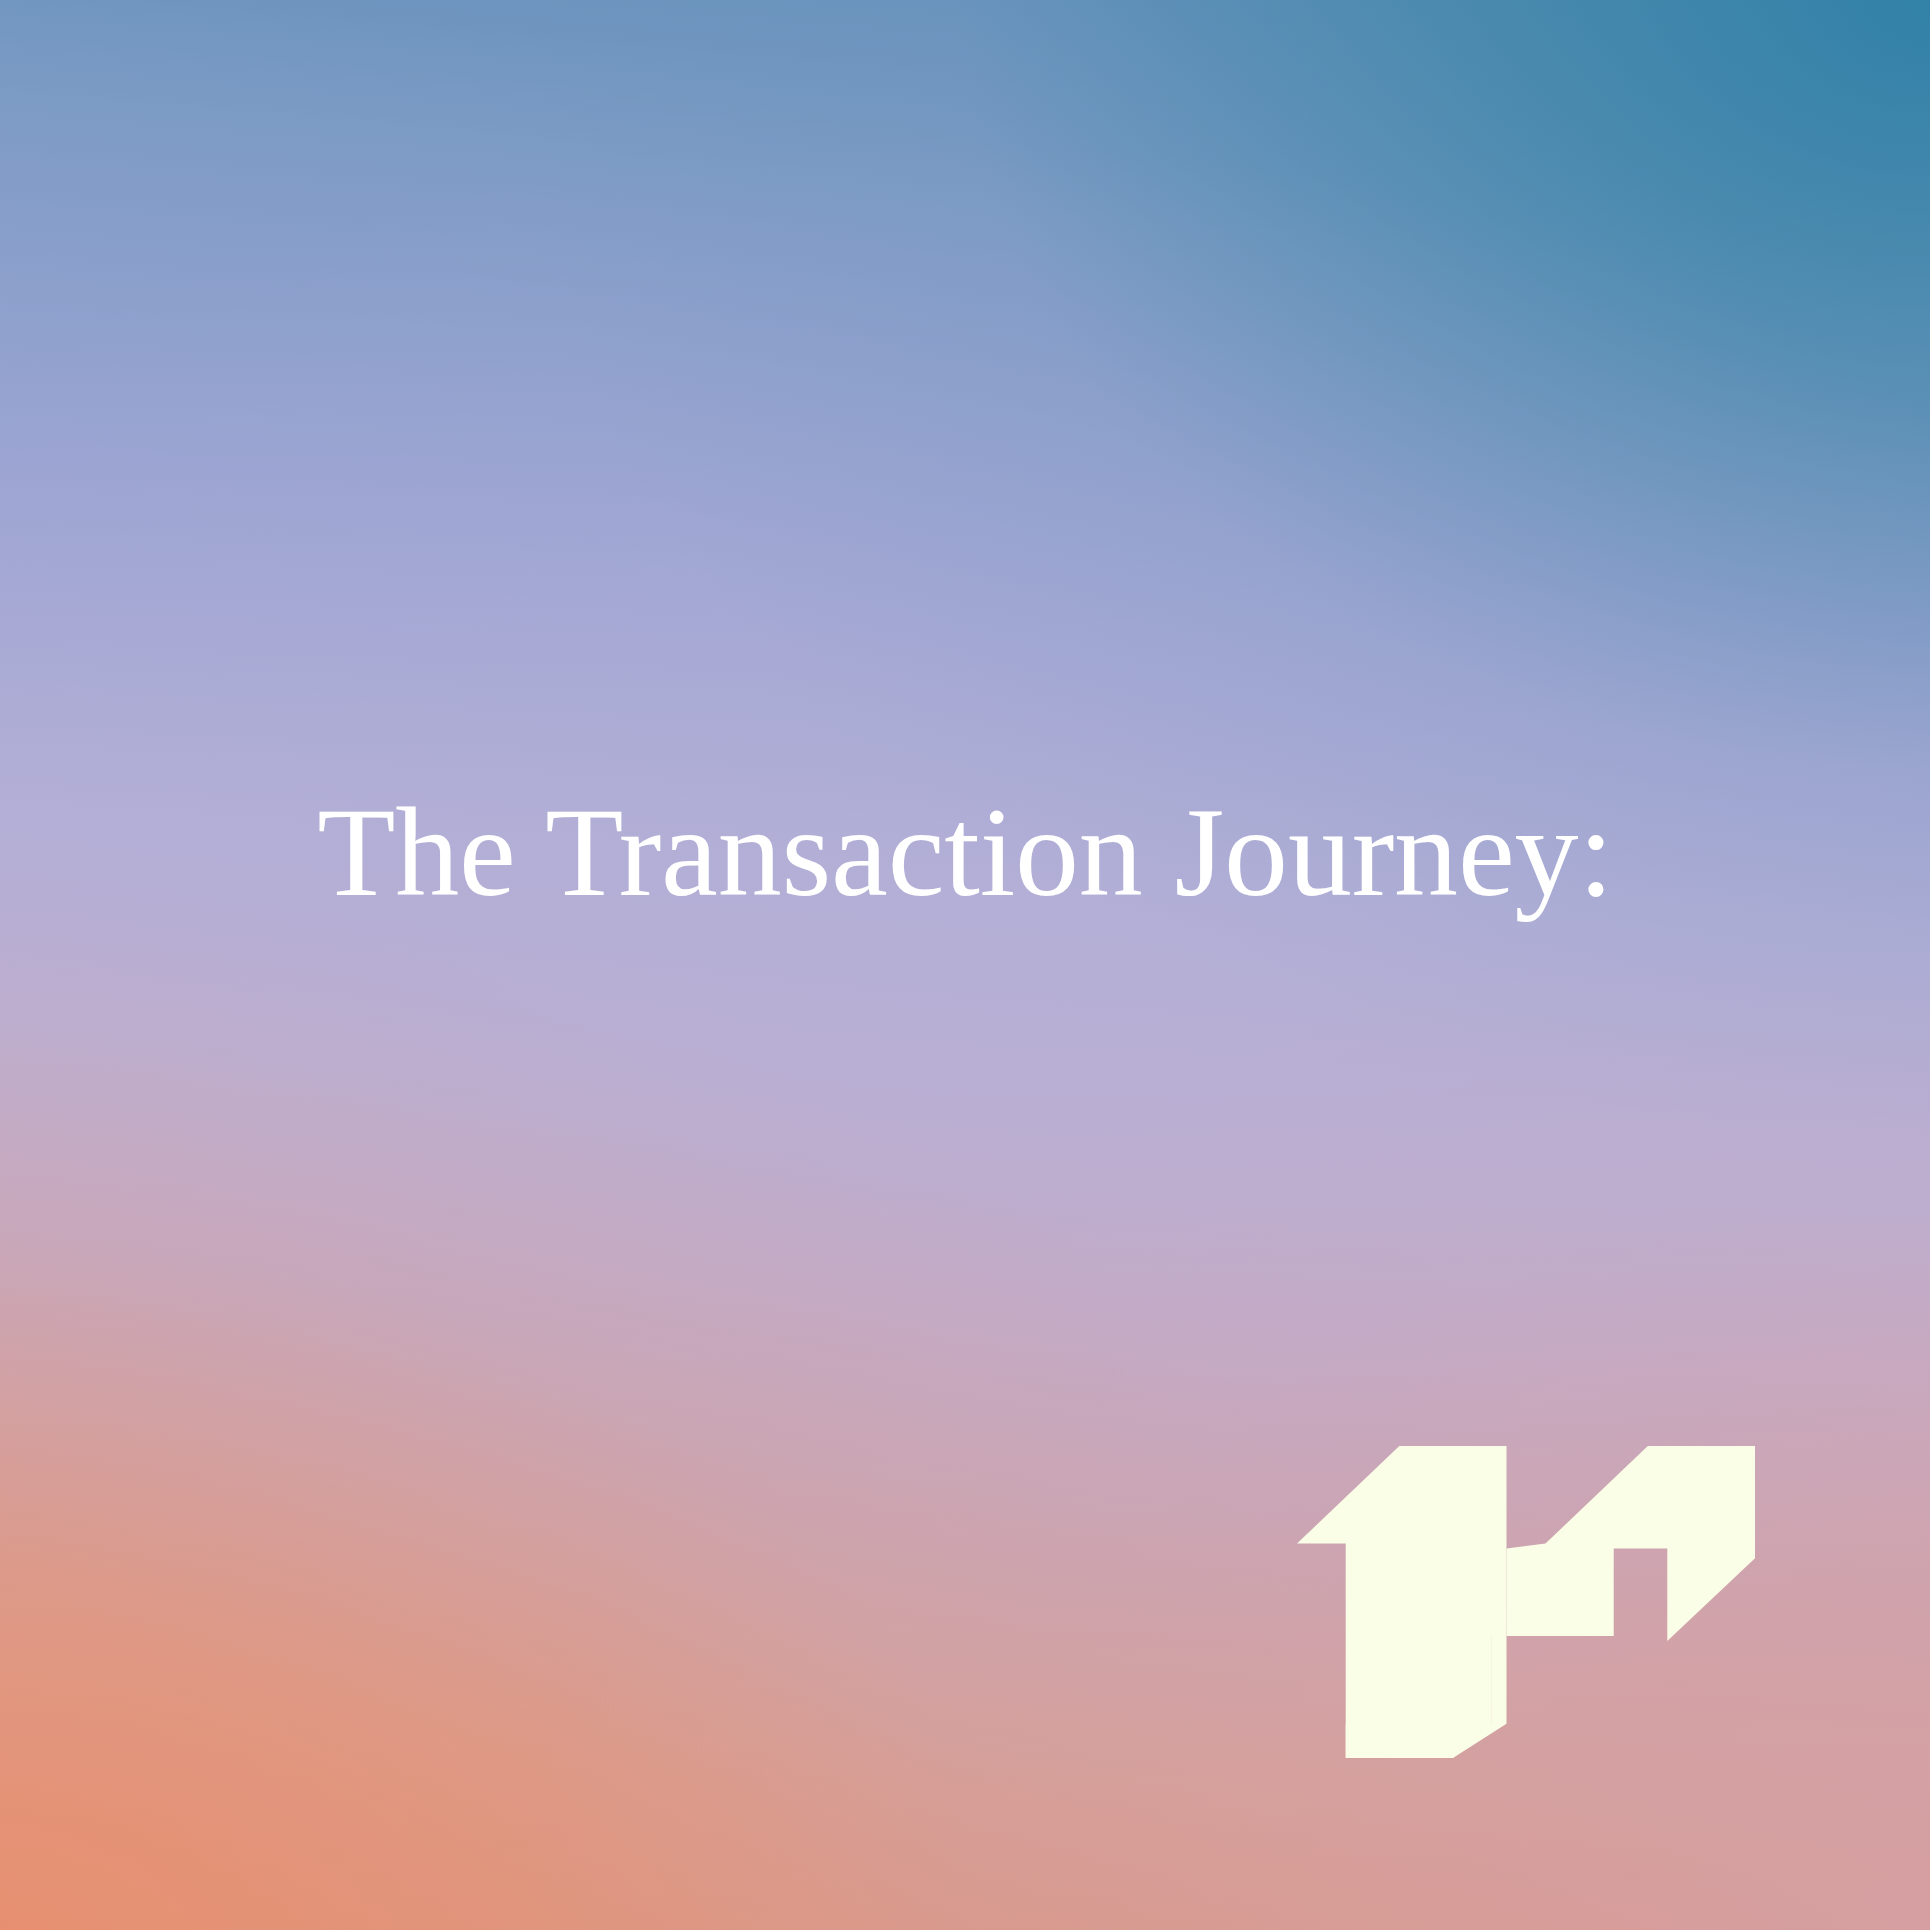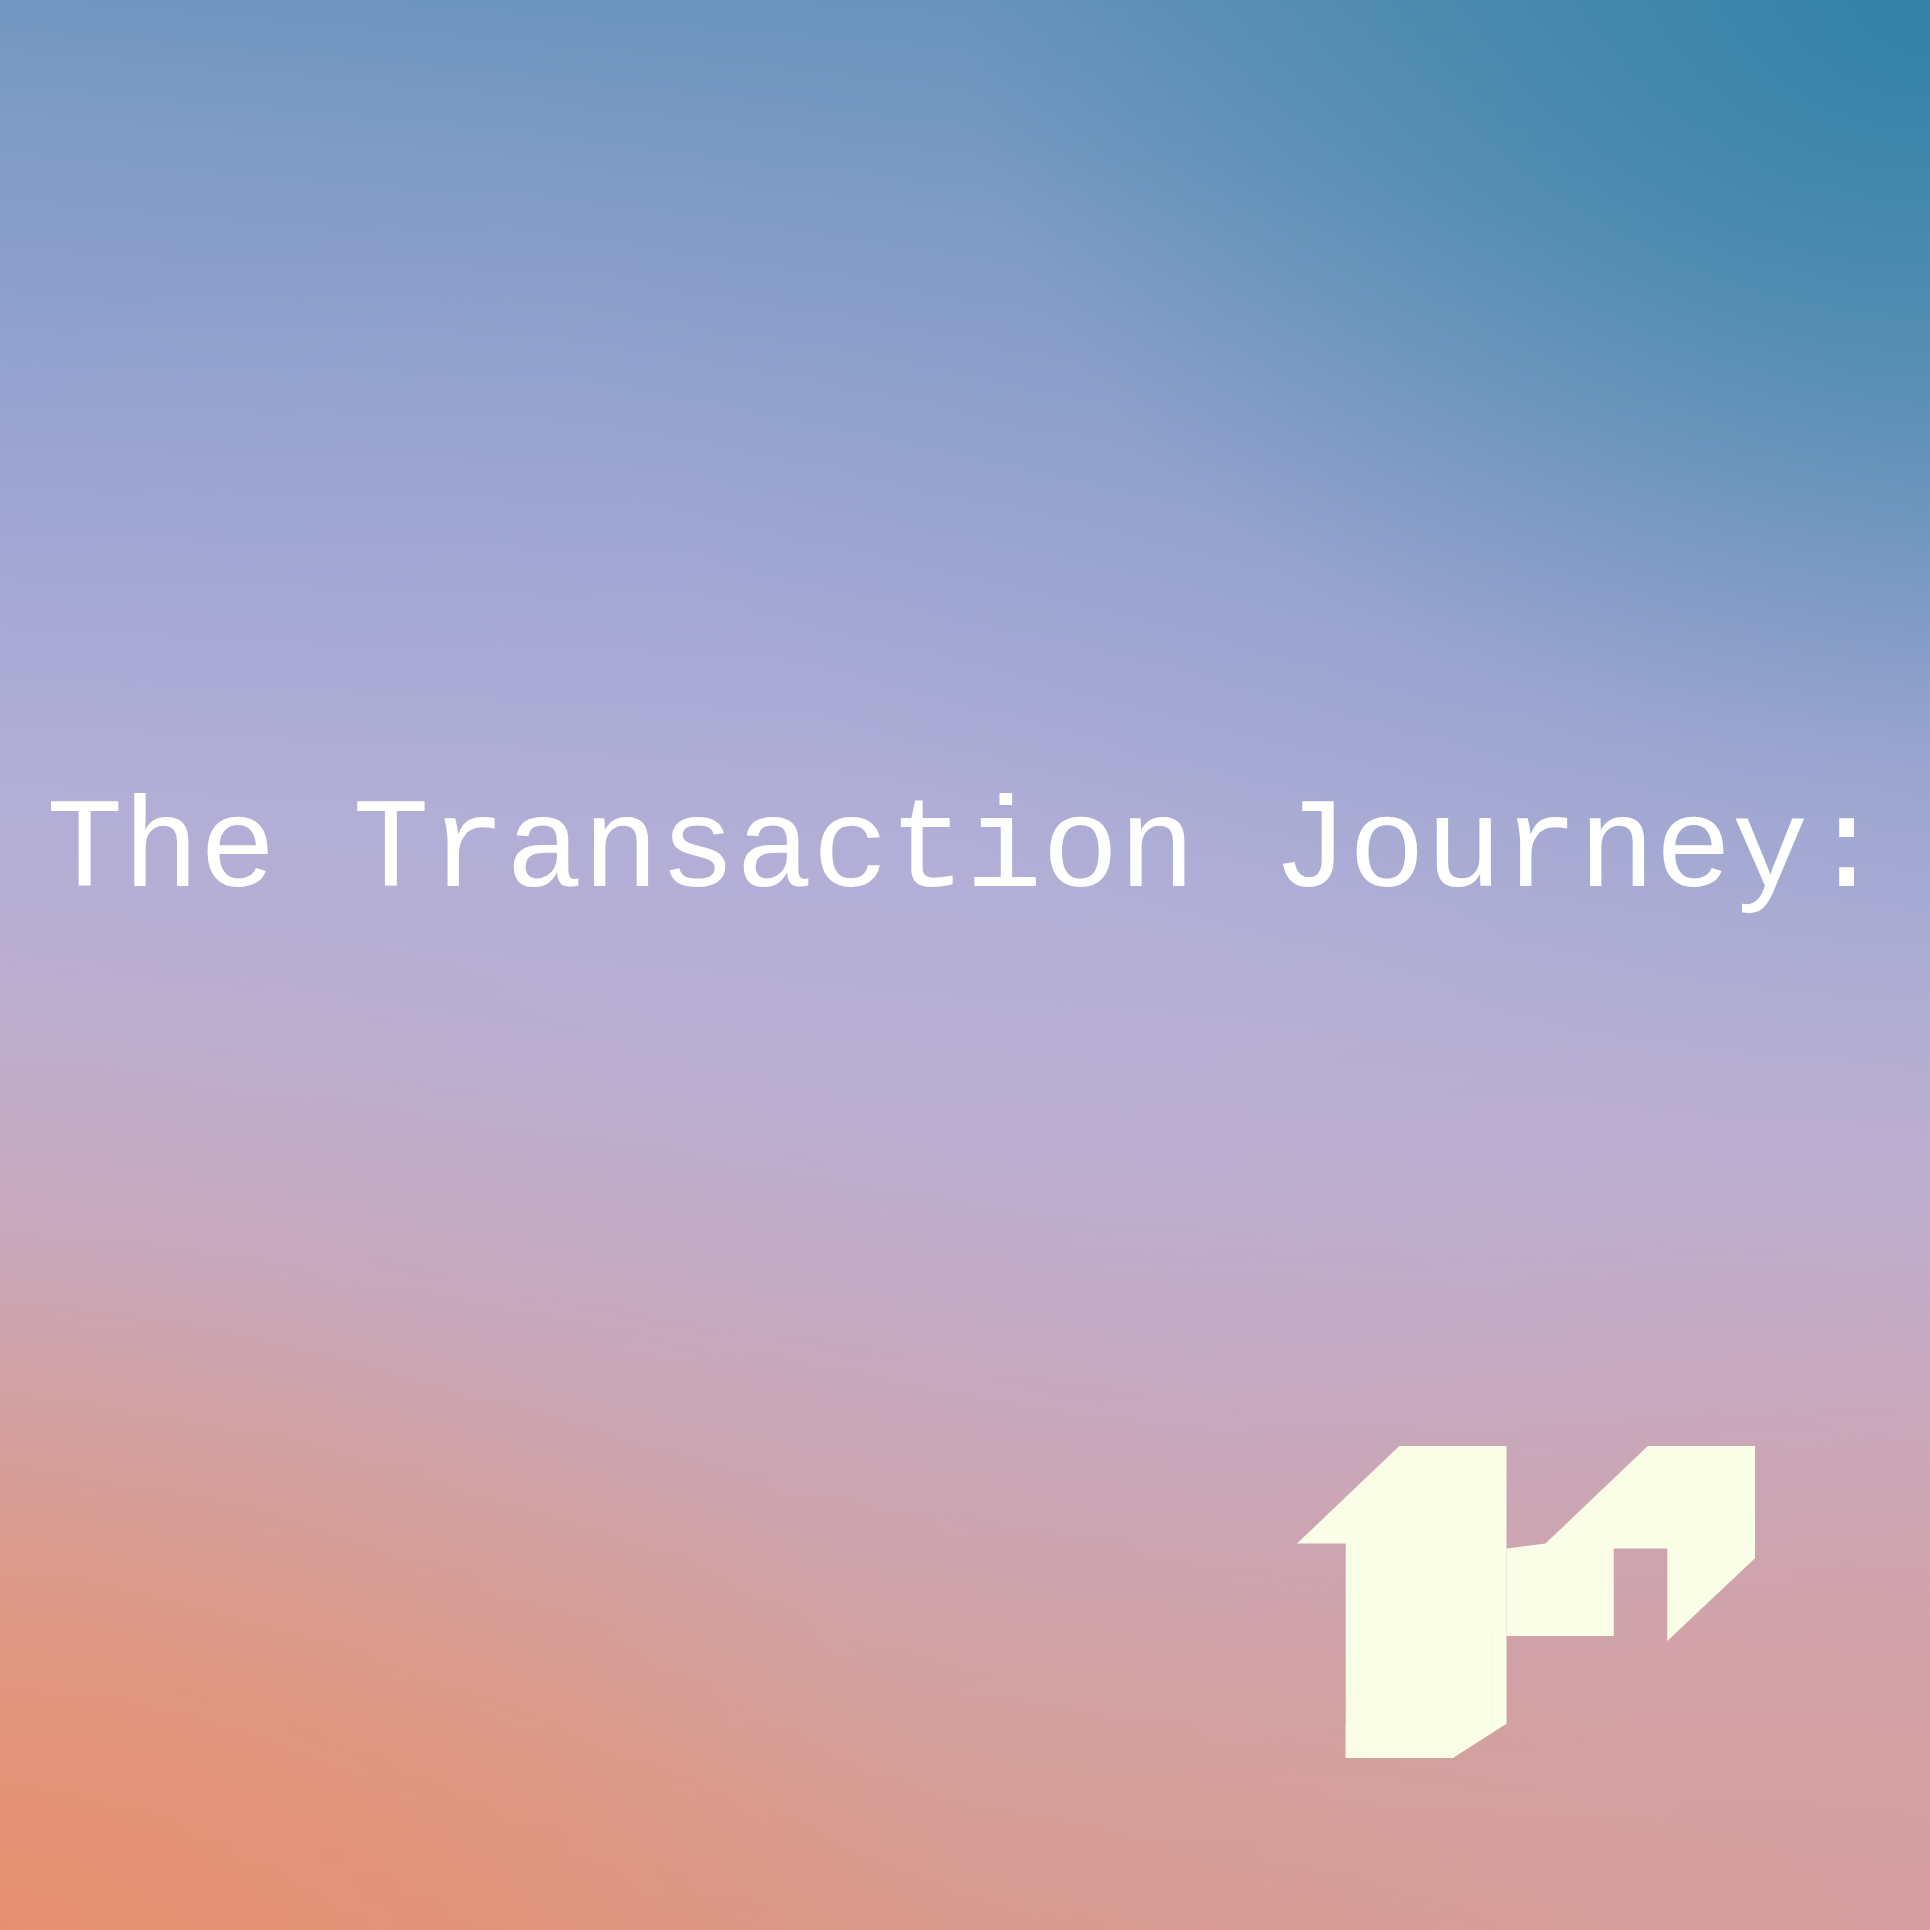--- a/index.html
+++ b/index.html
@@ -103,21 +103,21 @@
   }
 
   .title-line {
     color: #ffffff;
     font-size: 128px;
     line-height: 1.38;
     font-weight: 300;
     letter-spacing: -0.2px;
     text-align: center;
     white-space: nowrap;
-    font-family: Liberation Mono, monospace;
+    font-family: Liberation Serif, serif;
   }
 
   
   #logo {
     position: absolute;
     left: 1297px;
     top: 1446px;
     width: 458px;
     height: 312px;
   }

